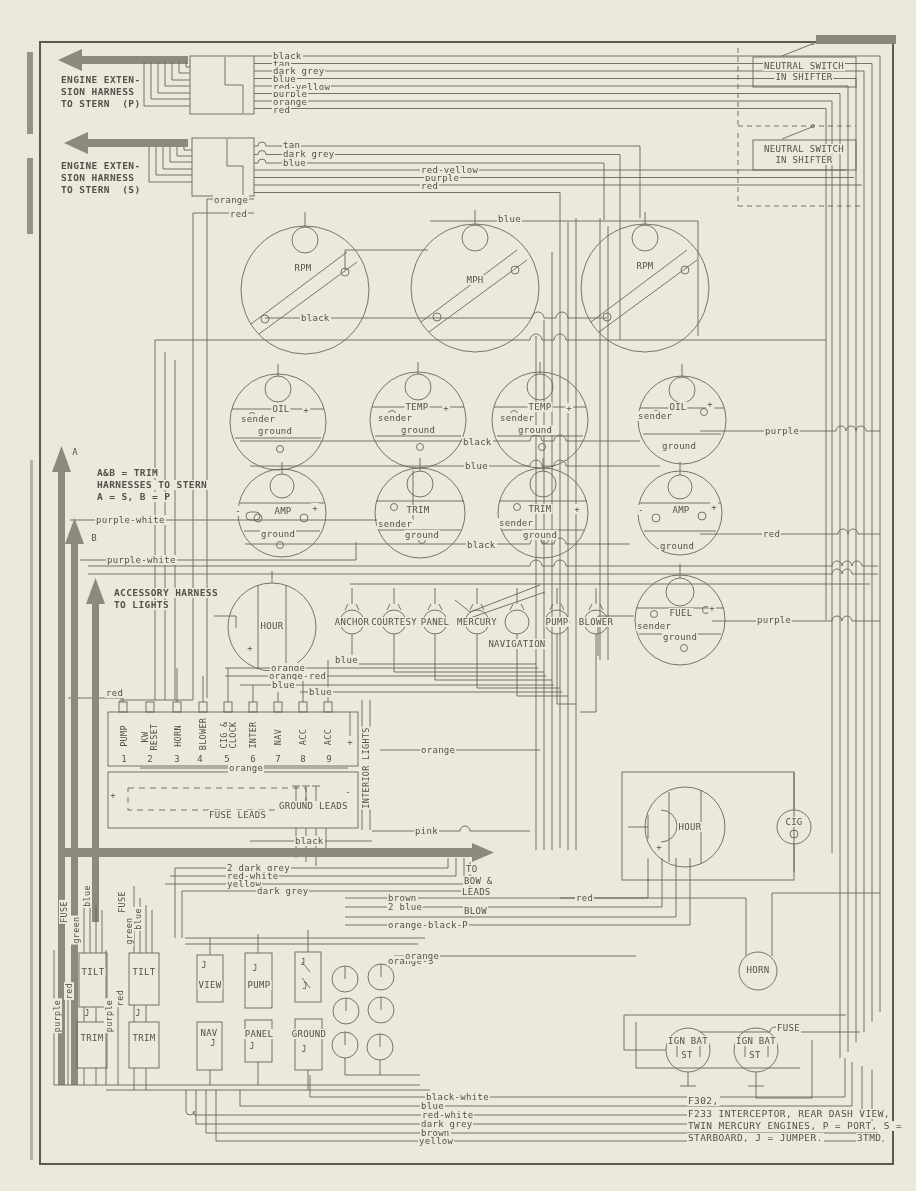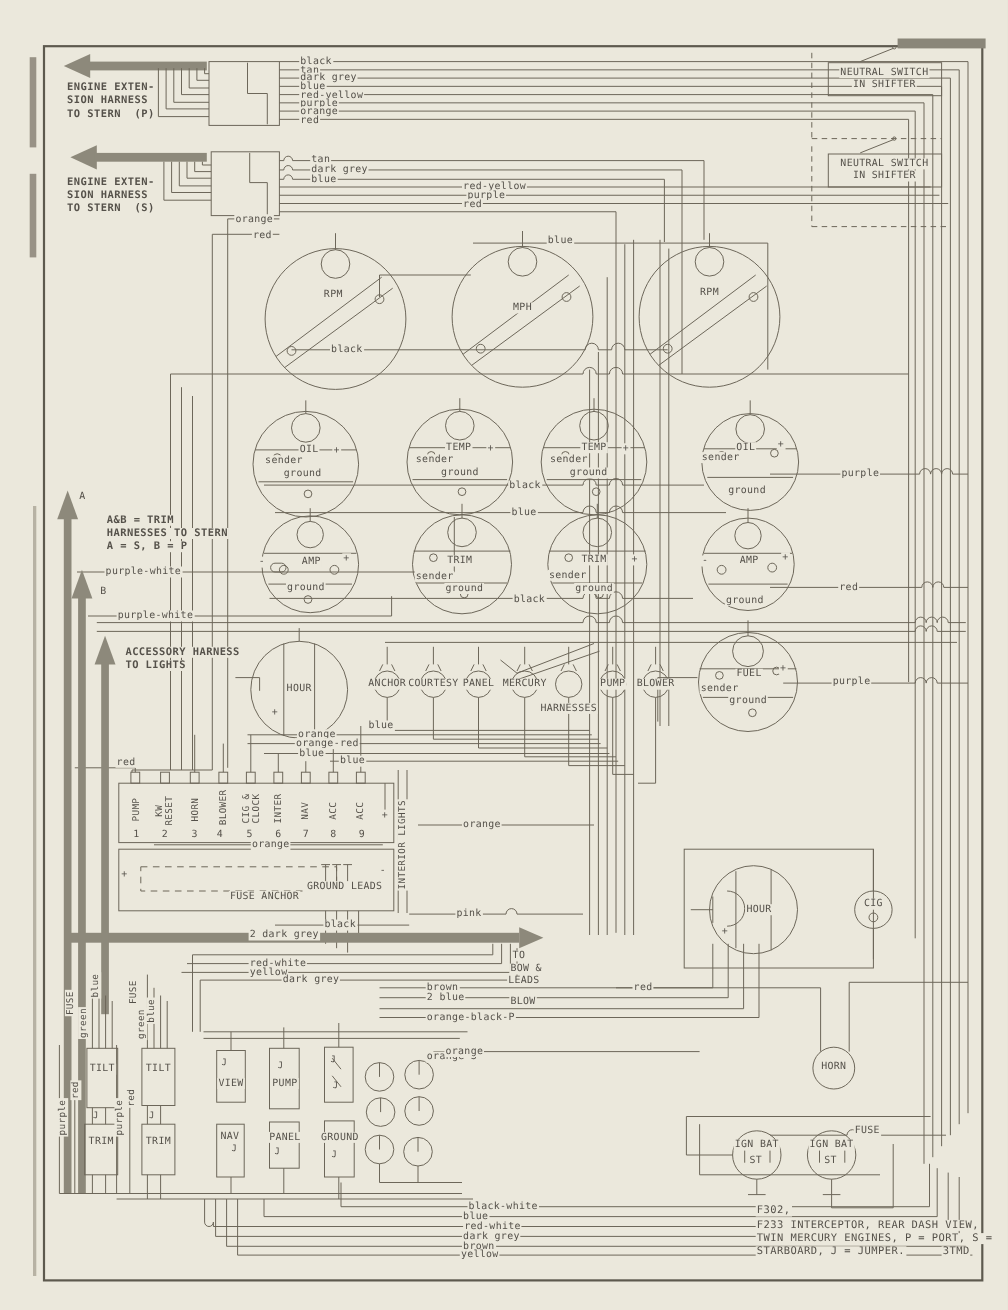--- a/index.html
+++ b/index.html
@@ -423,21 +423,21 @@
 <span class="lbl t10" style="left:113px;top:588px">ACCESSORY HARNESS</span>
 <span class="lbl t10" style="left:113px;top:600px">TO LIGHTS</span>
 
 <span class="clbl" style="left:272px;top:626px">HOUR</span>
 <span class="clbl nobg" style="left:250px;top:648px">+</span>
 
 <span class="clbl" style="left:352px;top:622px">ANCHOR</span>
 <span class="clbl" style="left:394px;top:622px">COURTESY</span>
 <span class="clbl" style="left:435px;top:622px">PANEL</span>
 <span class="clbl" style="left:477px;top:622px">MERCURY</span>
-<span class="clbl" style="left:517px;top:644px">HARNESSES</span>
+<span class="clbl" style="left:517px;top:644px">NAVIGATION</span>
 <span class="clbl" style="left:557px;top:622px">PUMP</span>
 <span class="clbl" style="left:596px;top:622px">BLOWER</span>
 
 <span class="clbl" style="left:681px;top:613px">FUEL</span>
 <span class="clbl" style="left:712px;top:608px">+</span>
 <span class="lbl" style="left:636px;top:621px">sender</span>
 <span class="lbl" style="left:662px;top:632px">ground</span>
 <span class="lbl" style="left:756px;top:615px">purple</span>
 
 <span class="lbl" style="left:334px;top:655px">blue</span>
@@ -464,32 +464,32 @@
 <span class="clbl" style="left:200px;top:759px">4</span>
 <span class="clbl" style="left:227px;top:759px">5</span>
 <span class="clbl" style="left:253px;top:759px">6</span>
 <span class="clbl" style="left:278px;top:759px">7</span>
 <span class="clbl" style="left:303px;top:759px">8</span>
 <span class="clbl" style="left:329px;top:759px">9</span>
 <span class="clbl nobg" style="left:350px;top:742px">+</span>
 <span class="lbl" style="left:228px;top:763px">orange</span>
 <span class="clbl nobg" style="left:113px;top:795px">+</span>
 <span class="clbl nobg" style="left:348px;top:792px">-</span>
-<span class="lbl" style="left:208px;top:810px">FUSE ANCHOR</span>
+<span class="lbl" style="left:208px;top:810px">FUSE LEADS</span>
 <span class="lbl" style="left:278px;top:801px">GROUND LEADS</span>
 <span class="vlbl" style="left:366px;top:768px">INTERIOR LIGHTS</span>
 <span class="lbl" style="left:420px;top:745px">orange</span>
 <span class="lbl" style="left:414px;top:826px">pink</span>
 <span class="lbl" style="left:294px;top:836px">black</span>
 
 <span class="lbl" style="left:465px;top:864px">TO</span>
 <span class="lbl" style="left:463px;top:876px">BOW &amp;</span>
 <span class="lbl" style="left:461px;top:887px">LEADS</span>
 <span class="lbl" style="left:463px;top:906px">BLOW</span>
-<span class="lbl" style="left:226px;top:845px">2 dark grey</span>
+<span class="lbl" style="left:226px;top:863px">2 dark grey</span>
 <span class="lbl" style="left:226px;top:871px">red-white</span>
 <span class="lbl" style="left:226px;top:879px">yellow</span>
 <span class="lbl" style="left:256px;top:886px">dark grey</span>
 <span class="lbl" style="left:387px;top:893px">brown</span>
 <span class="lbl" style="left:387px;top:902px">2 blue</span>
 <span class="lbl" style="left:387px;top:956px">orange-S</span>
 <span class="lbl" style="left:387px;top:920px">orange-black-P</span>
 <span class="lbl" style="left:575px;top:893px">red</span>
 
 <span class="vlbl" style="left:64px;top:912px">FUSE</span>

